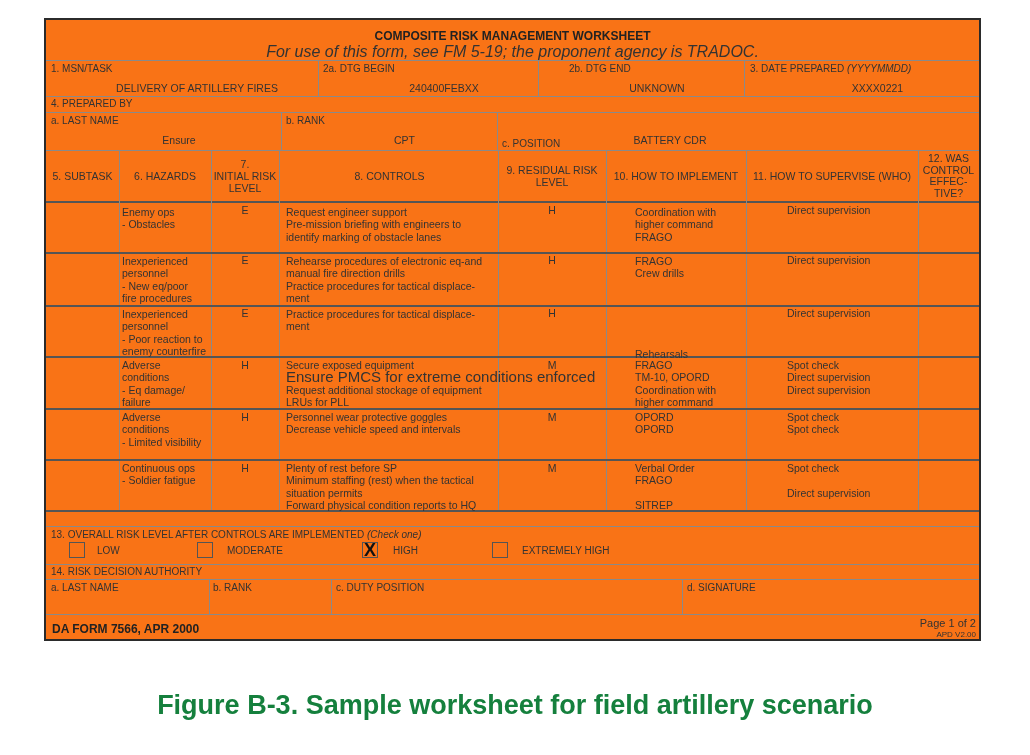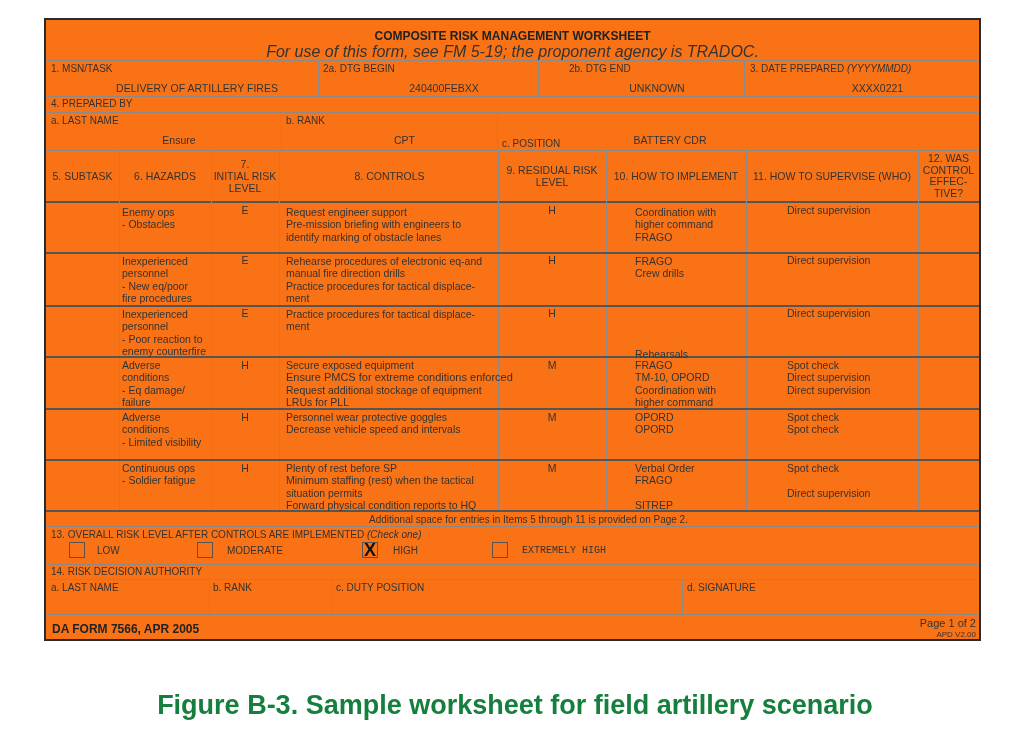--- a/index.html
+++ b/index.html
@@ -168,21 +168,21 @@
   <div>
     <div class="cell" style="left:76px;top:339px;">
       <span class="ln">Adverse</span>
       <span class="ln">conditions</span>
       <span class="ln">- Eq damage/</span>
       <span class="ln">failure</span>
     </div>
     <div class="cell ctr" style="left:165px;width:68px;top:339px;">H</div>
     <div class="cell" style="left:240px;top:339px;">
       <span class="ln">Secure exposed equipment</span>
-      <span class="ln" style="font-size:11px;">Ensure PMCS for extreme conditions enforced</span>
+      <span class="ln" style="font-size:15px;">Ensure PMCS for extreme conditions enforced</span>
       <span class="ln">Request additional stockage of equipment</span>
       <span class="ln">LRUs for PLL</span>
     </div>
     <div class="cell ctr" style="left:452px;width:108px;top:339px;">M</div>
     <div class="cell" style="left:589px;top:339px;">
       <span class="ln">FRAGO</span>
       <span class="ln">TM-10, OPORD</span>
       <span class="ln">Coordination with</span>
       <span class="ln">higher command</span>
     </div>
@@ -237,47 +237,46 @@
       <span class="ln">SITREP</span>
     </div>
     <div class="cell" style="left:741px;top:442px;">
       <span class="ln">Spot check</span>
       <span class="ln" style="height:12.3px;"></span>
       <span class="ln">Direct supervision</span>
     </div>
     <div class="cell" style="left:873px;width:60px;top:440px;height:50px;"></div>
   </div>
 
-  <div class="val" style="left:0;width:933px;top:494px;font-size:10px;">Additional space for entries in Items 5 through 11 is provided on Page 2.</div>
   <div class="hl" style="left:0;width:933px;top:506px;"></div>
 
   <div class="lbl" style="left:5px;top:509px;"><span>13. OVERALL RISK LEVEL AFTER CONTROLS ARE IMPLEMENTED</span> <i>(Check one)</i></div>
   <div class="chk" style="left:23px;top:522px;"></div>
   <div class="lbl" style="left:51px;top:525px;">LOW</div>
   <div class="chk" style="left:151px;top:522px;"></div>
   <div class="lbl" style="left:181px;top:525px;">MODERATE</div>
   <div class="chk on" style="left:316px;top:522px;">X</div>
   <div class="lbl" style="left:347px;top:525px;">HIGH</div>
   <div class="chk" style="left:446px;top:522px;"></div>
-  <div class="lbl" style="left:476px;top:525px;font-family:Liberation Mono, monospace;">EXTREMELY HIGH</div>
+  <div class="lbl" style="left:476px;top:525px;">EXTREMELY HIGH</div>
   <div class="hl" style="left:0;width:933px;top:544px;"></div>
 
   <div class="lbl" style="left:5px;top:546px;">14. RISK DECISION AUTHORITY</div>
   <div class="hl" style="left:0;width:933px;top:559px;"></div>
   <div class="lbl" style="left:5px;top:562px;">a. LAST NAME</div>
   <div class="abs" style="left:0;top:560px;width:163px;height:34px;"></div>
   <div class="vl" style="left:163px;top:559px;height:35px;"></div>
   <div class="lbl" style="left:167px;top:562px;">b. RANK</div>
   <div class="abs" style="left:164px;top:560px;width:121px;height:34px;"></div>
   <div class="vl" style="left:285px;top:559px;height:35px;"></div>
   <div class="lbl" style="left:290px;top:562px;">c. DUTY POSITION</div>
   <div class="abs" style="left:286px;top:560px;width:349px;height:34px;"></div>
   <div class="vl" style="left:636px;top:559px;height:35px;"></div>
   <div class="lbl" style="left:641px;top:562px;">d. SIGNATURE</div>
   <div class="abs" style="left:637px;top:560px;width:296px;height:34px;"></div>
   <div class="hl" style="left:0;width:933px;top:594px;"></div>
 
-  <div class="lbl" style="left:6px;top:602px;font-size:12px;font-weight:bold;color:#222;">DA FORM 7566, APR 2005</div>
+  <div class="lbl" style="left:6px;top:602px;font-size:12px;font-weight:bold;color:#222;">DA FORM 7566, APR 2000</div>
   <div class="lbl" style="right:3px;top:597px;font-size:11px;">Page 1 of 2</div>
   <div class="lbl" style="right:3px;top:610px;font-size:8px;">APD V2.00</div>
 </div>
 
 <div class="caption">Figure B-3. Sample worksheet for field artillery scenario</div>
 
 </body></html>

